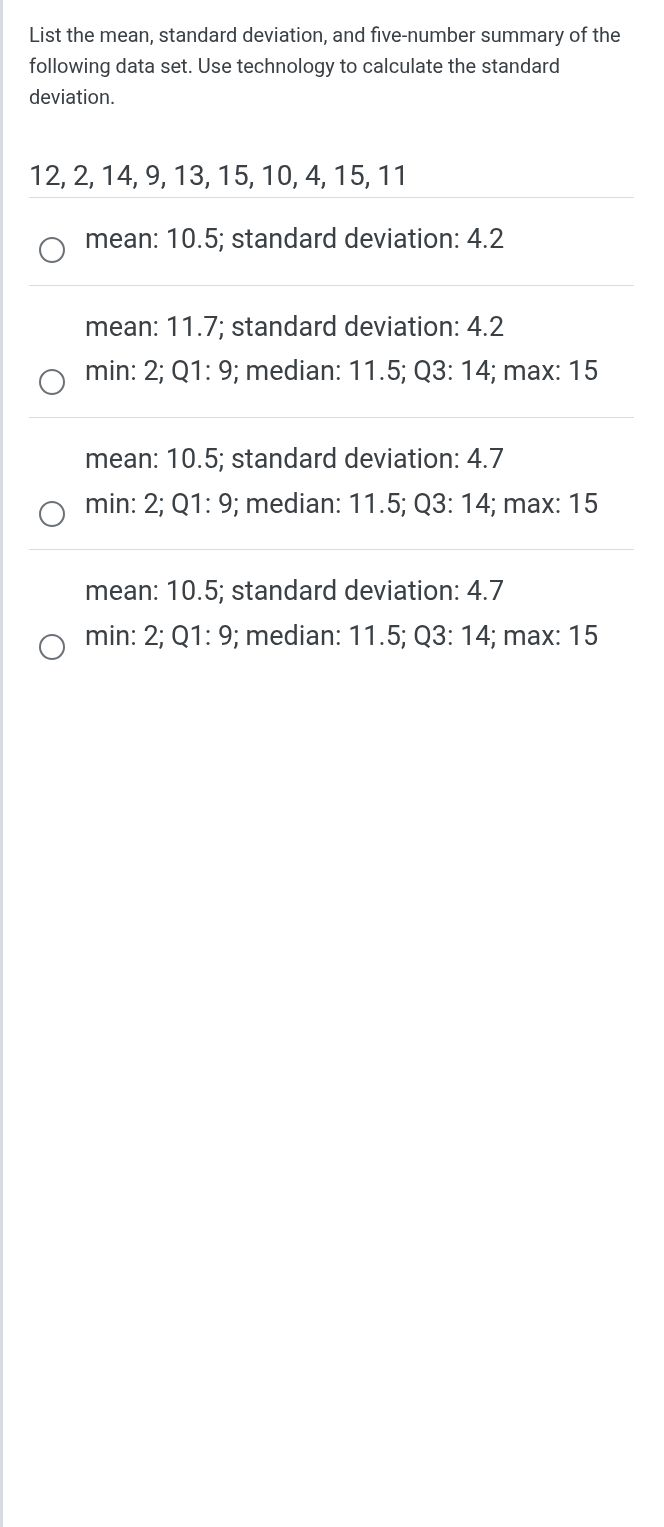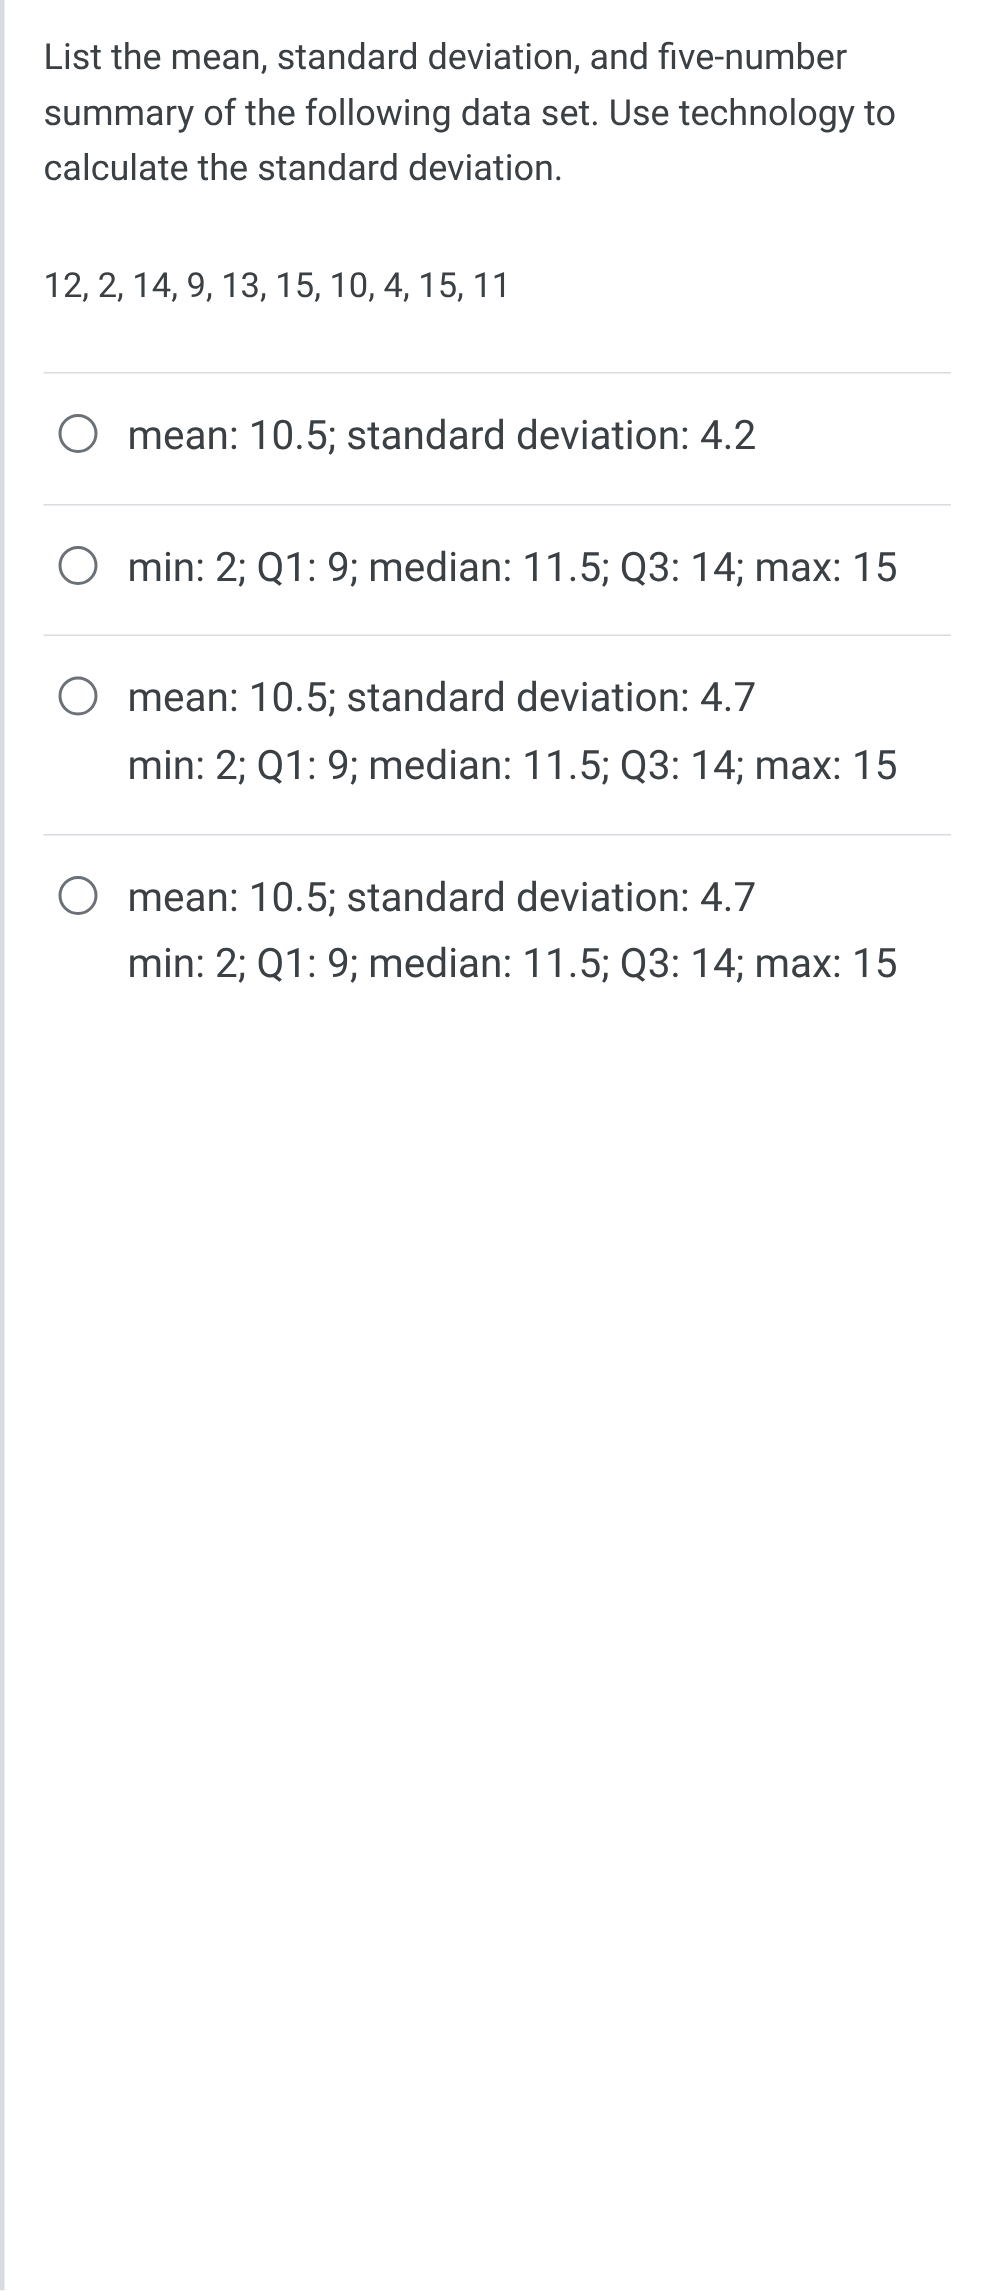--- a/index.html
+++ b/index.html
@@ -13,39 +13,38 @@
       width: 664px;
       height: 1527px;
       overflow: hidden;
     }
     .container {
       border-left: 3px solid #d8dbdf;
       padding: 20px 30px 20px 26px;
       height: 100%;
     }
     .question-text {
-      font-size: 24px;
+      font-size: 20px;
       line-height: 1.55;
       color: #3b4045;
       font-weight: 400;
       margin-bottom: 42px;
     }
     .data-set {
-      font-size: 23px;
+      font-size: 28px;
       line-height: 1.5;
       color: #3b4045;
       font-weight: 400;
-      margin-bottom: 40px;
     }
     .options-container {
       border-top: 1px solid #d8dbdf;
     }
     .option {
       display: flex;
-      align-items: flex-start;
+      align-items: flex-end;
       padding: 20px 0 22px 0;
       border-bottom: 1px solid #d8dbdf;
     }
     .option:last-child {
       border-bottom: none;
     }
     .radio {
       width: 26px;
       height: 26px;
       border: 2px solid #6b7177;
@@ -77,20 +76,21 @@
   <div class="options-container">
     <div class="option">
       <div class="radio"></div>
       <div class="option-text">
         <p>mean: 10.5; standard deviation: 4.2</p>
       </div>
     </div>
     <div class="option">
       <div class="radio"></div>
       <div class="option-text">
+        <p>mean: 11.7; standard deviation: 4.2</p>
         <p>min: 2; Q1: 9; median: 11.5; Q3: 14; max: 15</p>
       </div>
     </div>
     <div class="option">
       <div class="radio"></div>
       <div class="option-text">
         <p>mean: 10.5; standard deviation: 4.7</p>
         <p>min: 2; Q1: 9; median: 11.5; Q3: 14; max: 15</p>
       </div>
     </div>

